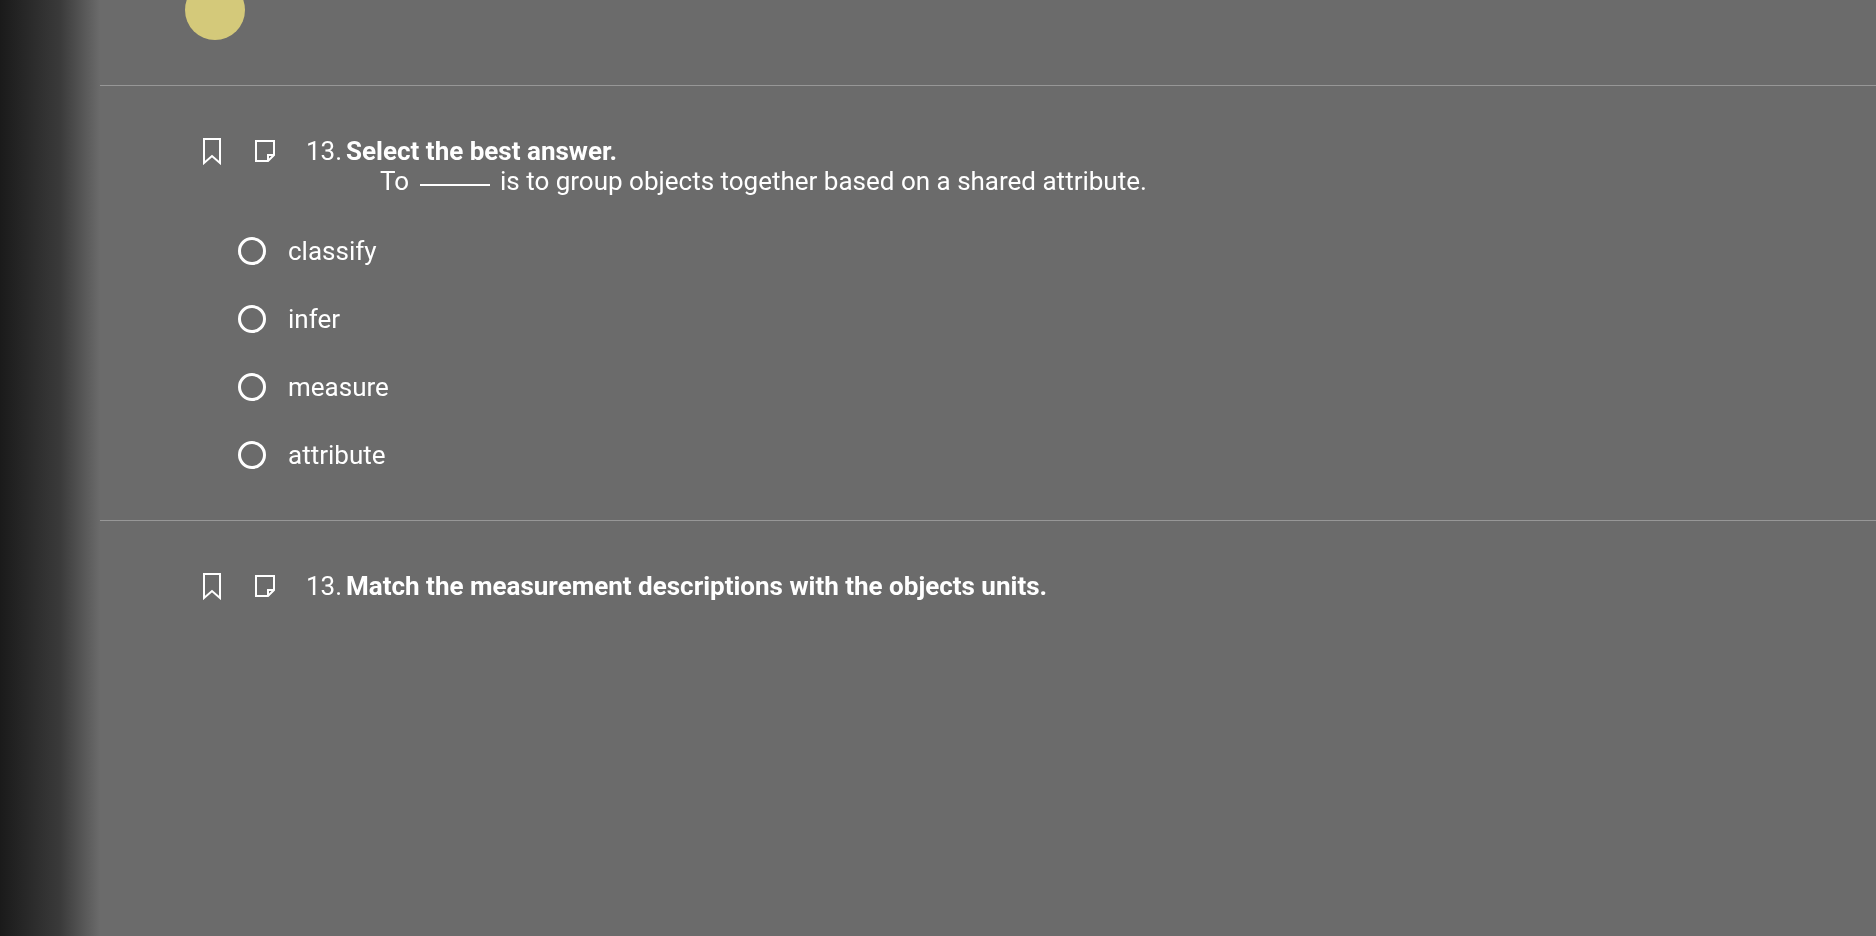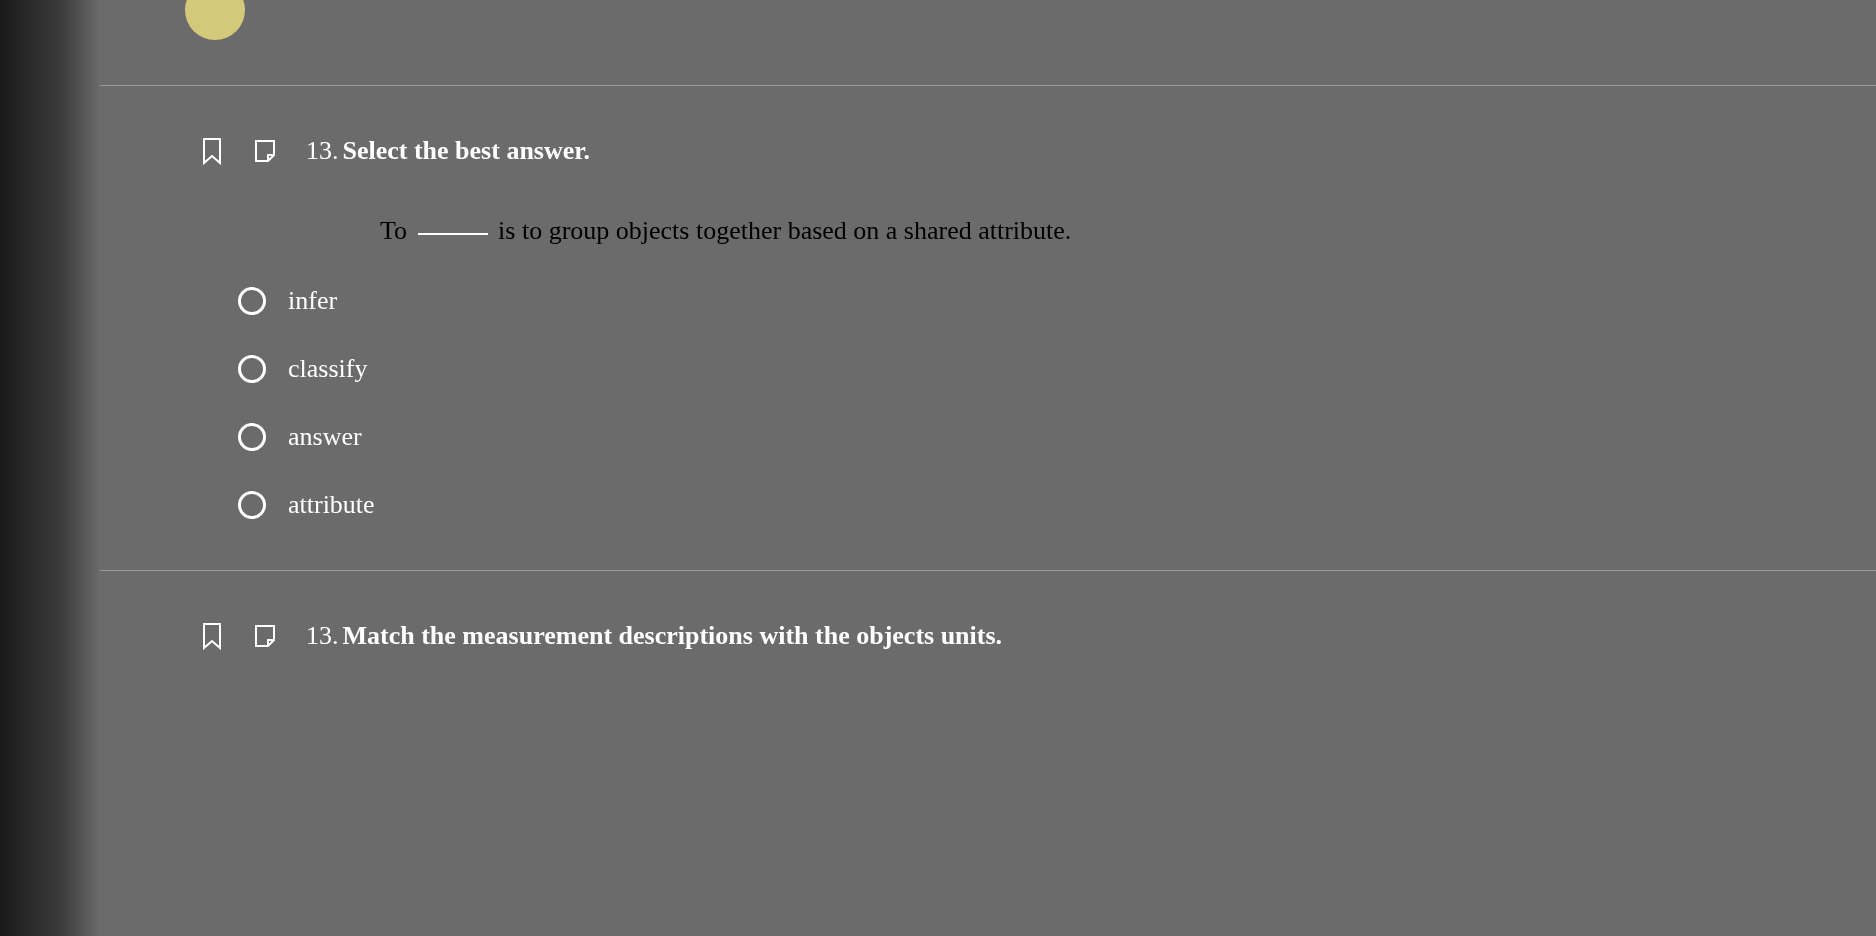--- a/index.html
+++ b/index.html
@@ -29,21 +29,20 @@
       top: -20px;
       width: 60px;
       height: 60px;
       border-radius: 50%;
       background: #d4c97a;
     }
     .question-block {
       border-top: 1px solid rgba(255,255,255,0.3);
       padding: 50px 80px 50px 130px;
       position: relative;
-      font-family: Liberation Serif, serif;
     }
     .question-block.first {
       margin-top: 85px;
     }
     .question-header {
       display: flex;
       align-items: center;
       gap: 28px;
       margin-left: -30px;
     }
@@ -72,22 +71,21 @@
       color: #ffffff;
     }
     .question-title {
       font-size: 26px;
       font-weight: 700;
       color: #ffffff;
     }
     .question-text {
       font-size: 26px;
       font-weight: 400;
-      color: #000000;
-      margin-top: 50px;
+      color: #ffffff;
       margin-left: 150px;
     }
     .blank-line {
       display: inline-block;
       border-bottom: 2px solid #ffffff;
       width: 70px;
       margin: 0 4px;
       vertical-align: baseline;
       position: relative;
       top: -4px;
@@ -141,29 +139,29 @@
     </span>
   </div>
 
   <div class="question-text">
     <span>To </span><span class="blank-line"></span><span> is to group objects together based on a shared attribute.</span>
   </div>
 
   <div class="options">
     <div class="option">
       <div class="radio-circle"></div>
+      <span class="option-label">classify</span>
+    </div>
+    <div class="option">
+      <div class="radio-circle"></div>
       <span class="option-label">infer</span>
     </div>
     <div class="option">
       <div class="radio-circle"></div>
-      <span class="option-label">classify</span>
-    </div>
-    <div class="option">
-      <div class="radio-circle"></div>
-      <span class="option-label">answer</span>
+      <span class="option-label">measure</span>
     </div>
     <div class="option">
       <div class="radio-circle"></div>
       <span class="option-label">attribute</span>
     </div>
   </div>
 </div>
 
 <div class="question-block">
   <div class="question-header">

